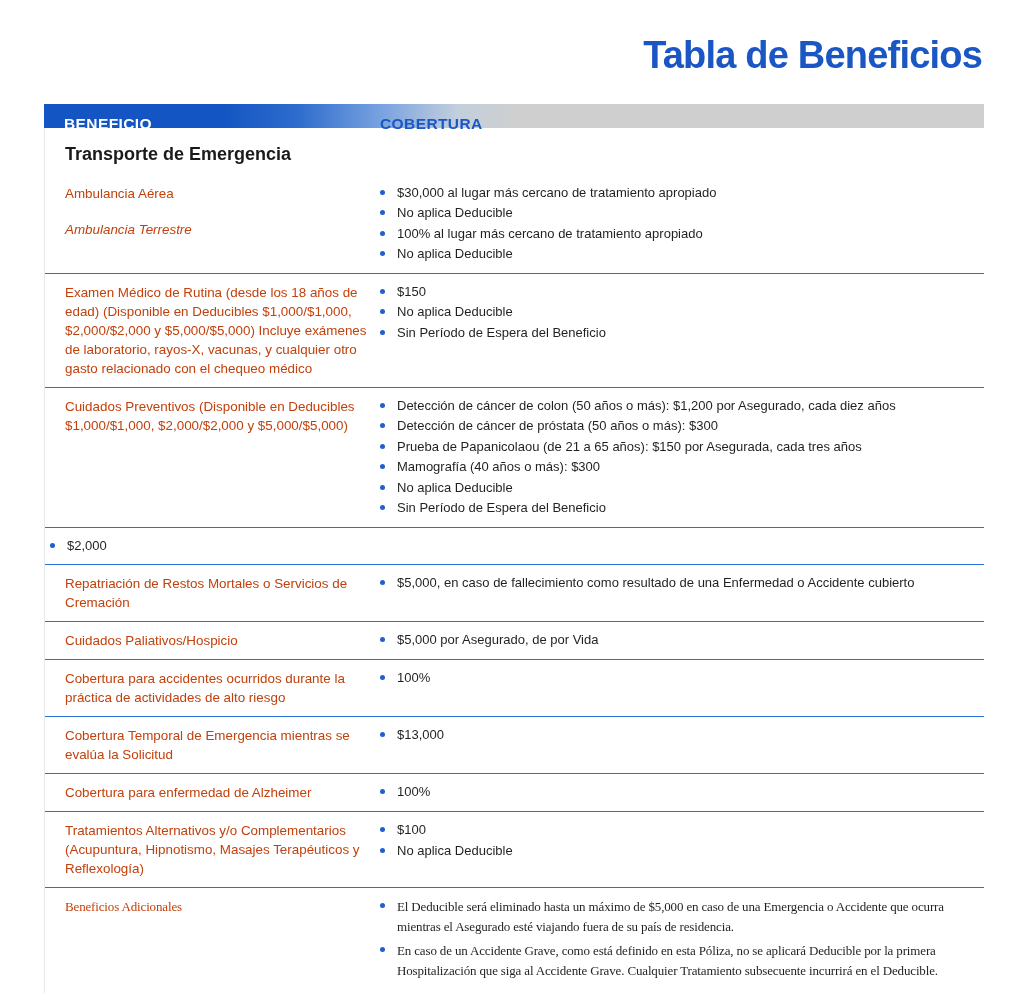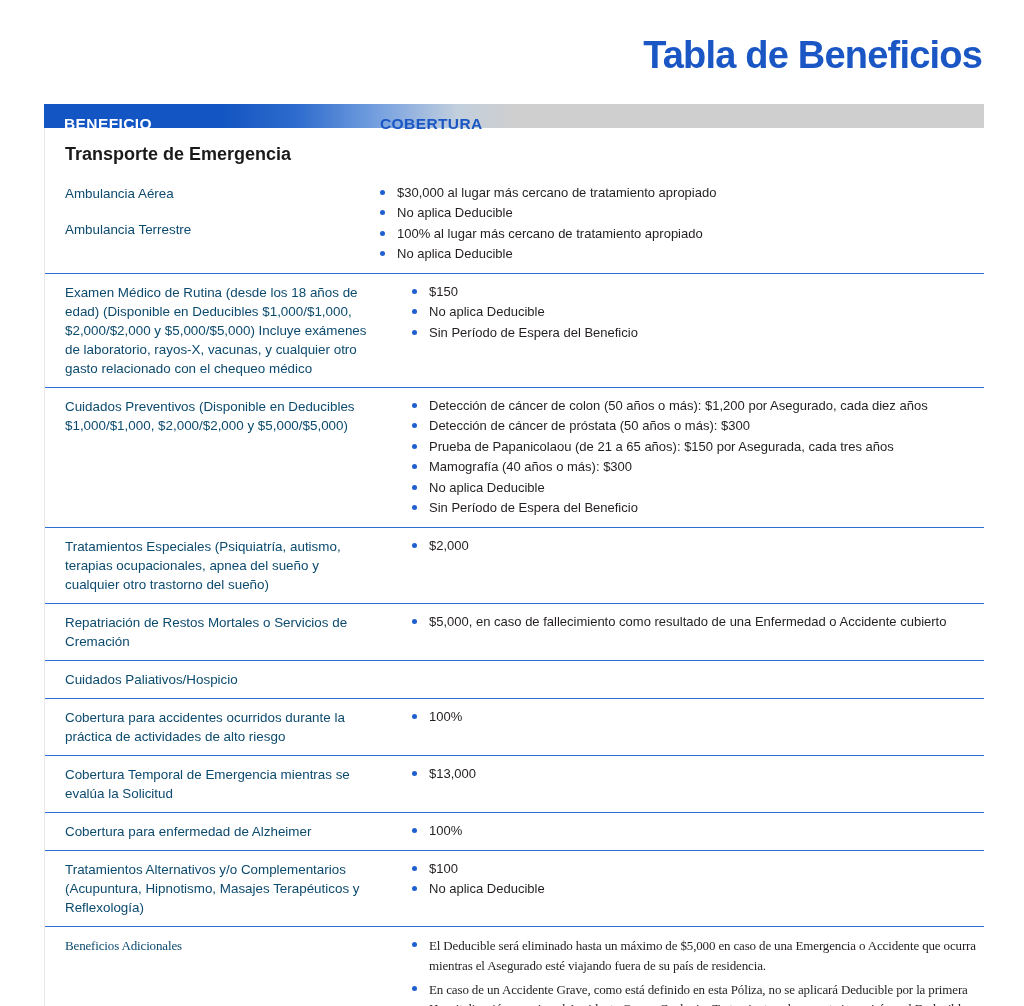--- a/index.html
+++ b/index.html
@@ -79,30 +79,29 @@
   }
 
   
   .row {
     display: flex;
     align-items: flex-start;
     padding: 9px 0 9px 0;
   }
   .row.divided {
     border-top: 1.6px solid #2a6fd4;
-    gap: 32px;
   }
   .row .benefit {
     width: 330px;
     flex: 0 0 330px;
     padding-left: 20px;
     box-sizing: border-box;
     font-size: 13.4px;
     line-height: 1.42;
-    color: #0c4a6e;
+    color: #c2410c;
   }
   .row .coverage {
     flex: 1 1 auto;
     padding-left: 0;
     box-sizing: border-box;
   }
 
   
   .section-heading {
     padding: 2px 0 10px 20px;
@@ -114,21 +113,21 @@
   
   .sublabels {
     display: flex;
     flex-direction: column;
   }
   .sublabels .sub {
     font-size: 13.4px;
     line-height: 1.42;
     margin-bottom: 17px;
   }
-  .sublabels .sub:last-child { margin-bottom: 0; }
+  .sublabels .sub:last-child { margin-bottom: 0; font-style: italic; }
 
   
   ul.bullets {
     list-style: none;
     margin: 0;
     padding: 0;
   }
   ul.bullets > li {
     position: relative;
     padding-left: 22px;
@@ -206,37 +205,41 @@
             <li>Detección de cáncer de colon (50 años o más): $1,200 por Asegurado, cada diez años</li>
             <li>Detección de cáncer de próstata (50 años o más): $300</li>
             <li>Prueba de Papanicolaou (de 21 a 65 años): $150 por Asegurada, cada tres años</li>
             <li>Mamografía (40 años o más): $300</li>
             <li>No aplica Deducible</li>
             <li>Sin Período de Espera del Beneficio</li>
           </ul>
         </div>
       </div>
       <div class="row divided">
-        <div class="benefit">Tratamientos Especiales (Psiquiatría, autismo, terapias ocupacionales, apnea del sueño y cualquier otro trastorno del sueño)</div>
         <div class="coverage">
           <ul class="bullets">
             <li>$2,000</li>
           </ul>
         </div>
       </div>
       <div class="row divided">
         <div class="benefit">Repatriación de Restos Mortales o Servicios de Cremación</div>
         <div class="coverage">
           <ul class="bullets">
             <li>$5,000, en caso de fallecimiento como resultado de una Enfermedad o Accidente cubierto</li>
           </ul>
         </div>
       </div>
       <div class="row divided">
         <div class="benefit">Cuidados Paliativos/Hospicio</div>
+        <div class="coverage">
+          <ul class="bullets">
+            <li>$5,000 por Asegurado, de por Vida</li>
+          </ul>
+        </div>
       </div>
       <div class="row divided">
         <div class="benefit">Cobertura para accidentes ocurridos durante la práctica de actividades de alto riesgo</div>
         <div class="coverage">
           <ul class="bullets">
             <li>100%</li>
           </ul>
         </div>
       </div>
       <div class="row divided">

